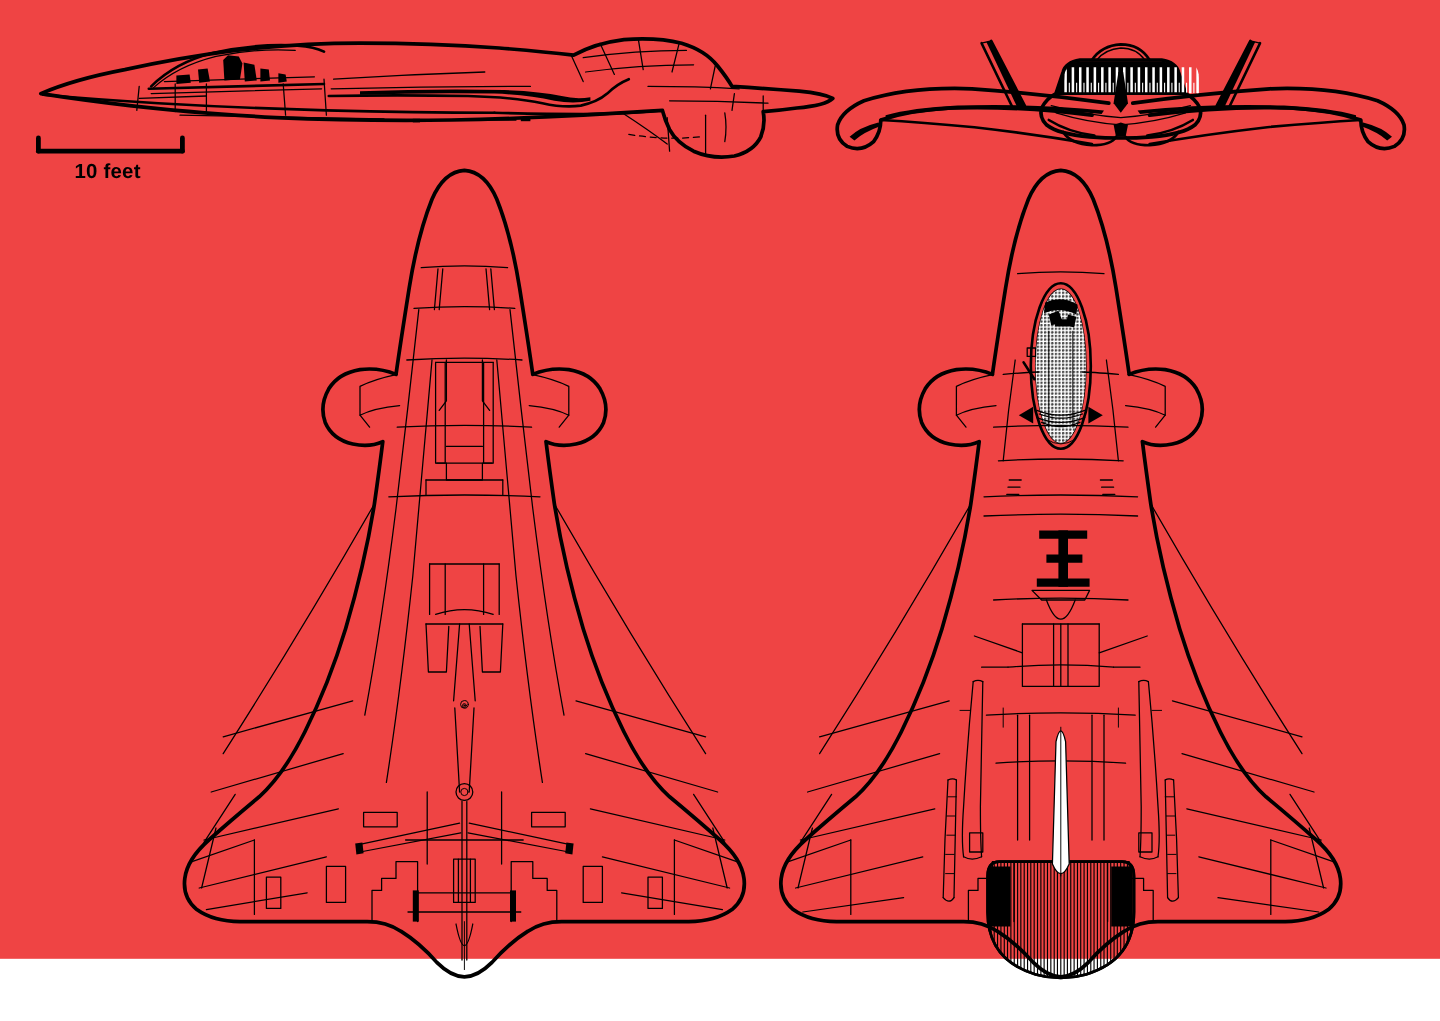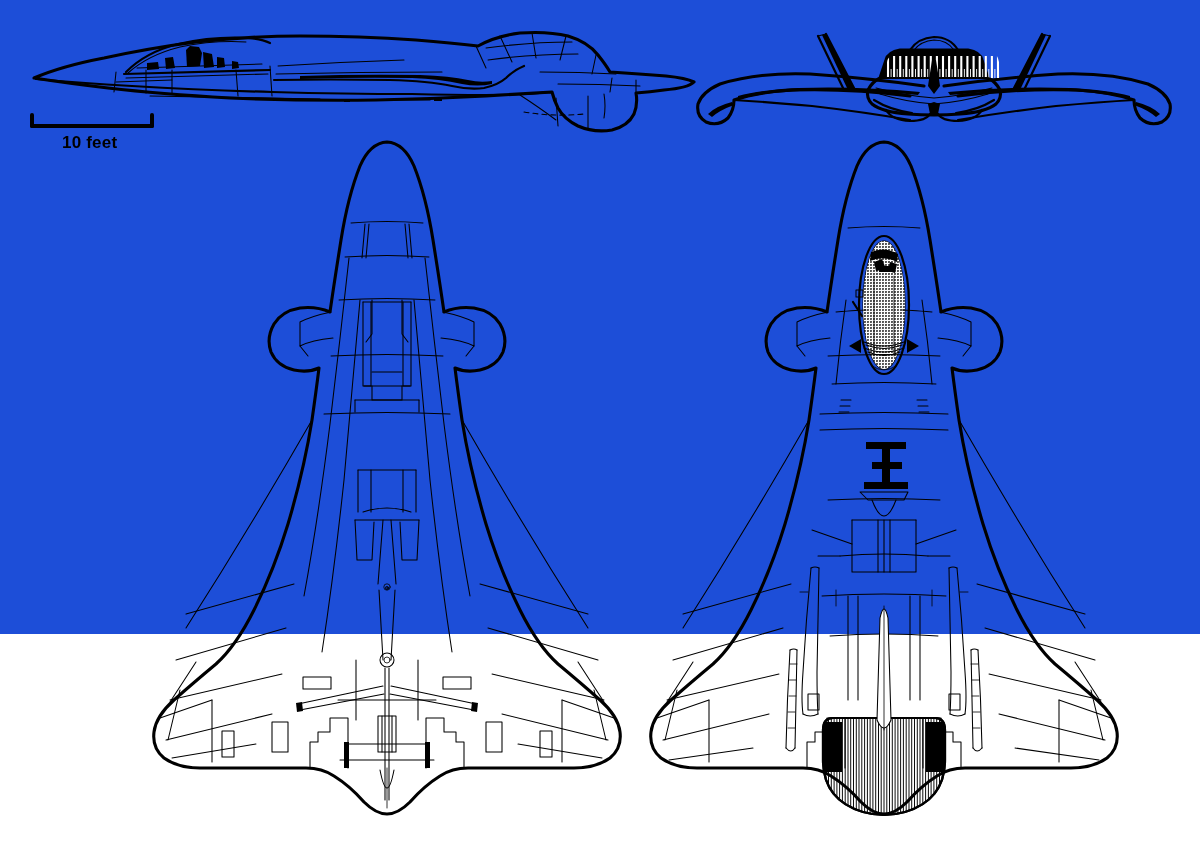--- a/index.html
+++ b/index.html
@@ -1,17 +1,17 @@
 <!DOCTYPE html>
 <html><head>
 <meta charset="utf-8">
 <style>
   html,body{margin:0;padding:0;background:#ffffff;}
   body{width:1200px;height:851px;overflow:hidden;font-family:"Liberation Sans",sans-serif;}
-  #stage{position:relative;width:1200px;height:634px;background:#1d4ed8;}
+  #stage{position:relative;width:1200px;height:799px;background:#ef4444;}
   svg.sheet{position:absolute;left:0;top:0;width:1200px;height:851px;display:block;}
   .ink{fill:none;stroke:#000000;stroke-linecap:round;stroke-linejoin:round;}
   .outline{stroke-width:3.1;}
   .outline-med{stroke-width:2.2;}
   .panel{stroke-width:1.05;}
   .panel-thin{stroke-width:0.8;}
   .hatch{stroke-width:0.95;}
   .solid{fill:#000000;stroke:none;}
   .scale-label{font-family:"Liberation Sans",sans-serif;font-weight:bold;font-size:17px;fill:#000000;letter-spacing:0.2px;}
   .white{fill:#ffffff;}

